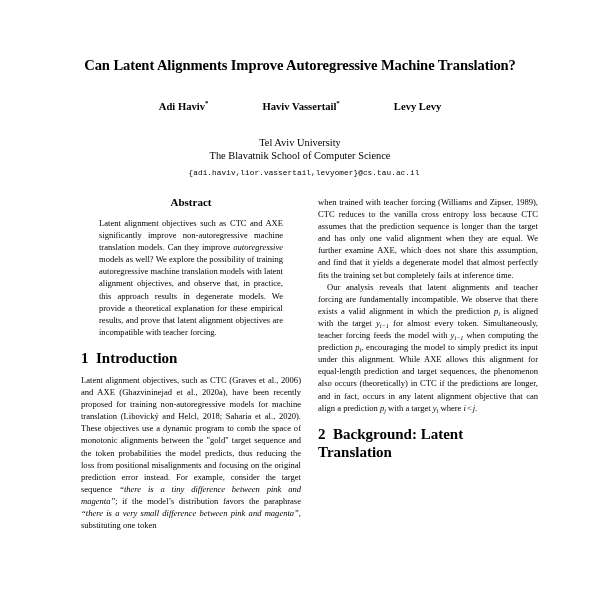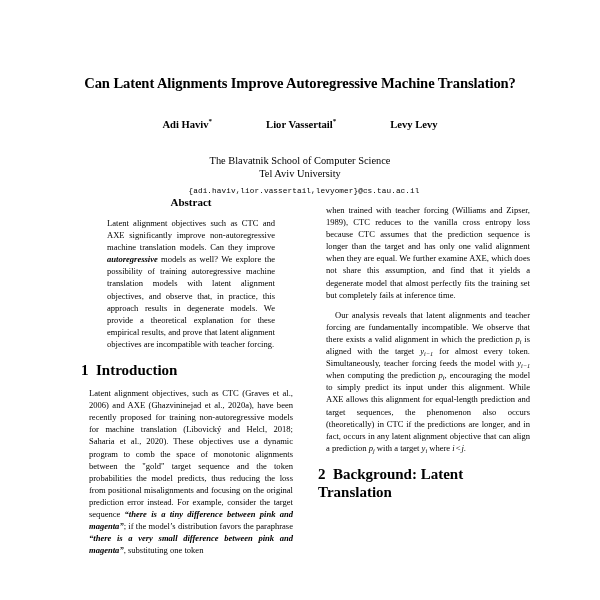--- a/index.html
+++ b/index.html
@@ -14,21 +14,21 @@
     font-family: "Liberation Serif", "DejaVu Serif", serif;
     color: #000000;
     -webkit-font-smoothing: antialiased;
   }
 
   .page {
     position: relative;
     width: 600px;
     height: 600px;
     box-sizing: border-box;
-    padding: 18px;
+    padding: 0;
     background: #fff;
   }
 
   
   .title-block {
     padding-top: 57px;
     text-align: center;
   }
   .paper-title {
     font-size: 14.6px;
@@ -103,31 +103,31 @@
     font-size: 11px;
     font-weight: bold;
     text-align: center;
     margin: 0 0 9px 0;
   }
   .abstract-body {
     margin: 0 18px 0 18px;
   }
 
   p.para {
-    margin: 8px;
+    margin: 0;
     font-size: 8.55px;
     line-height: 1.415;
     text-align: justify;
     text-justify: inter-word;
     hyphens: manual;
   }
   p.para + p.para { margin-top: 0; }
   p.indent { text-indent: 9px; }
 
-  i, em { font-style: italic; font-weight: bold; }
+  i, em { font-style: italic; }
   .mi {
     font-family: "Liberation Serif", "DejaVu Serif", serif;
     font-style: italic;
   }
   .mi sub {
     font-size: 6.2px;
     font-style: italic;
     vertical-align: baseline;
     position: relative;
     top: 2px;
@@ -137,27 +137,27 @@
 </head>
 <body>
 
 <div class="page">
 
   <div class="title-block">
     <h1 class="paper-title">Can Latent Alignments Improve Autoregressive Machine Translation?</h1>
 
     <div class="authors">
       <span class="author"><span>Adi Haviv</span><sup>*</sup></span>
-      <span class="author"><span>Lior Vassertail</span><sup>*</sup></span>
+      <span class="author"><span>Haviv Vassertail</span><sup>*</sup></span>
       <span class="author"><span>Levy Levy</span><sup></sup></span>
     </div>
 
     <div class="affiliation">
+      <div>Tel Aviv University</div>
       <div>The Blavatnik School of Computer Science</div>
-      <div>Tel Aviv University</div>
       <div class="email">{adi.haviv,lior.vassertail,levyomer}@cs.tau.ac.il</div>
     </div>
   </div>
 
   <div class="columns">
 
     <div class="col col-left">
 
       <div class="abstract-head">Abstract</div>
 

